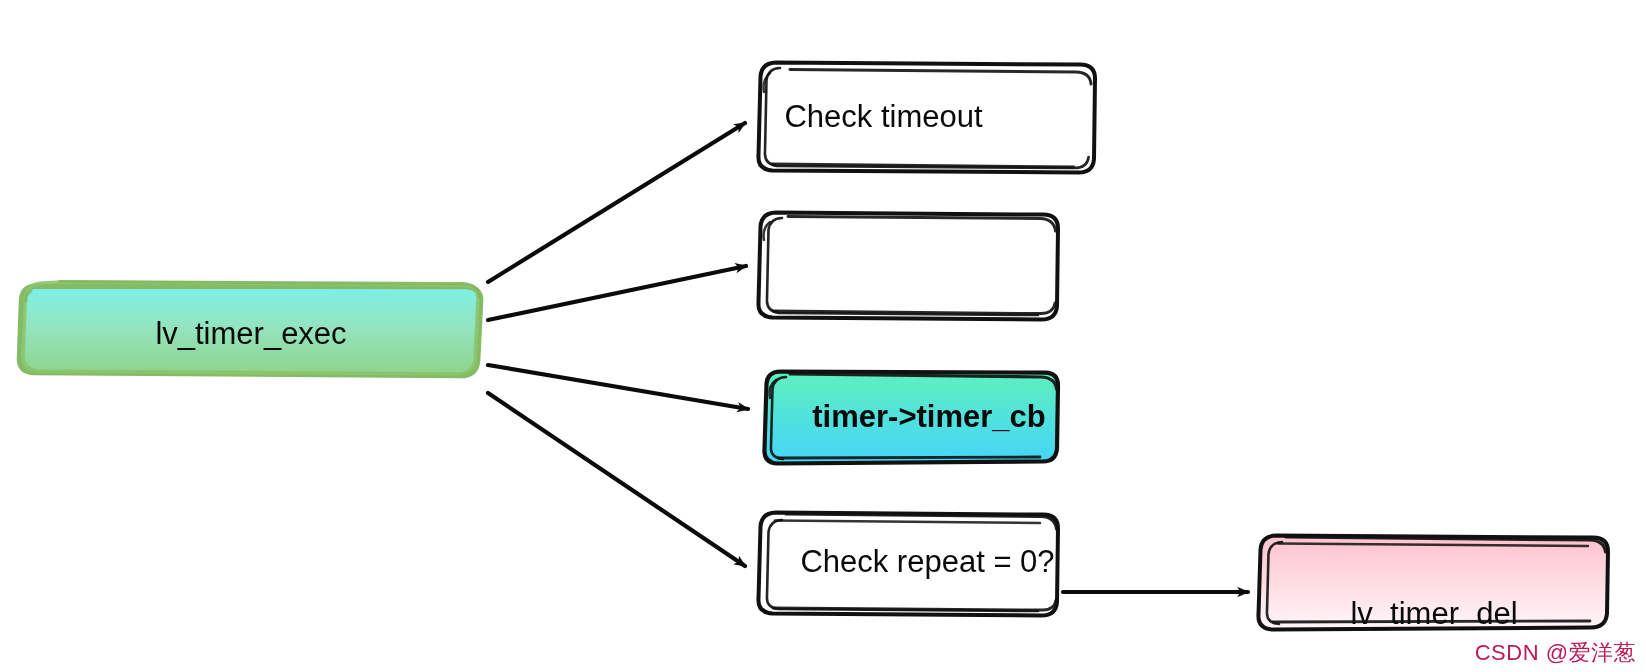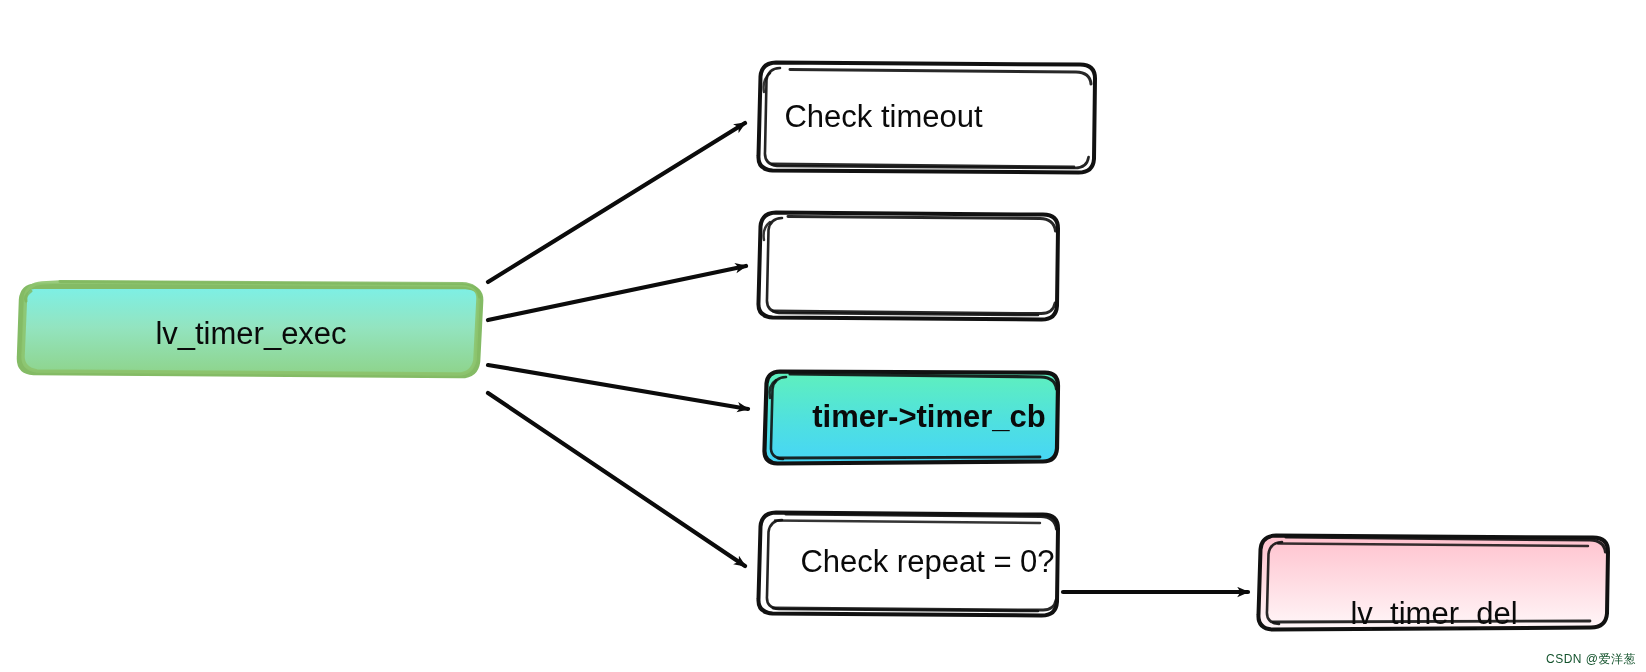--- a/index.html
+++ b/index.html
@@ -46,22 +46,22 @@
   #node-repeat-count-label  { left: 760px;  top: 212px; width: 335px; height: 106px; }
   #node-timer-cb-label      { left: 764px;  top: 371px; width: 330px; height: 91px; font-weight: bold; }
   #node-check-repeat-label  { left: 760px;  top: 512px; width: 335px; height: 100px; }
   #node-lv-timer-del-label  { left: 1260px; top: 535px; width: 348px; height: 75px; margin-top: 41px; }
 
   #watermark {
     position: absolute;
     right: 10px;
     bottom: 4px;
     font-family: "Liberation Sans", sans-serif;
-    font-size: 12px;
-    color: #14532d;
+    font-size: 22px;
+    color: #be185d;
     letter-spacing: 0.5px;
     user-select: none;
     pointer-events: none;
     white-space: nowrap;
   }
 </style>
 </head>
 <body>
 
 <div id="diagram-root">

